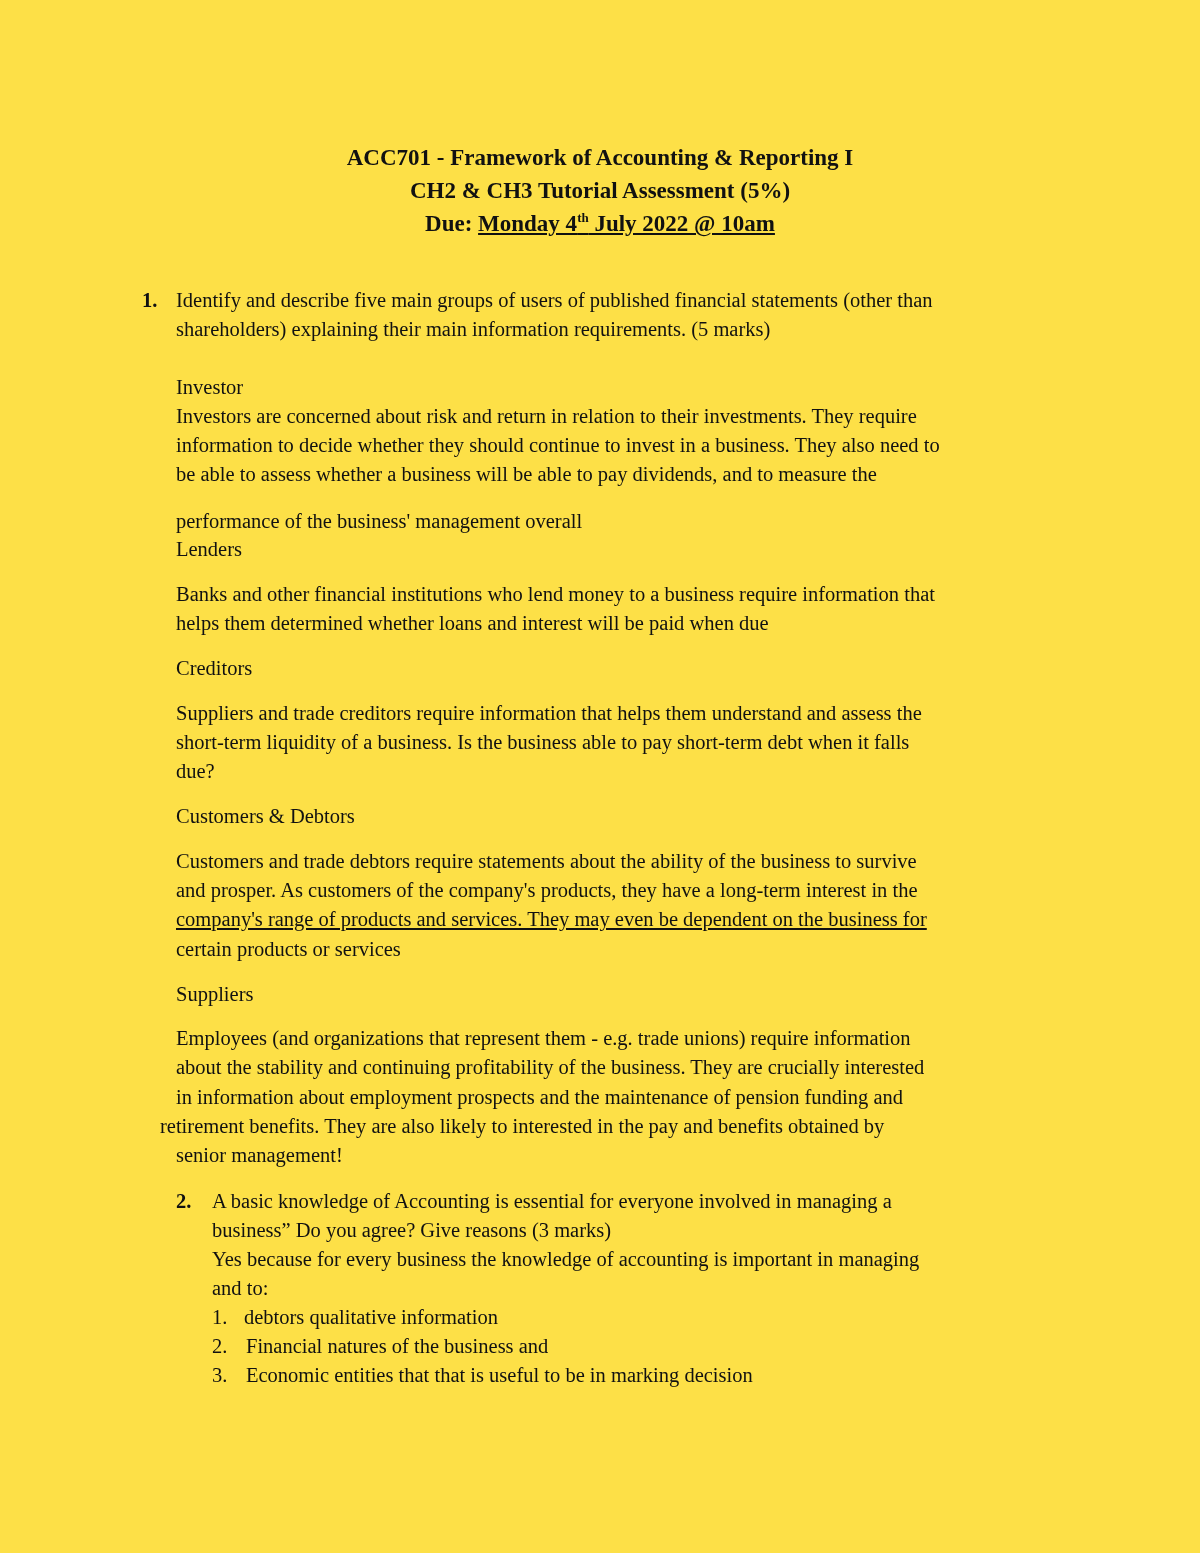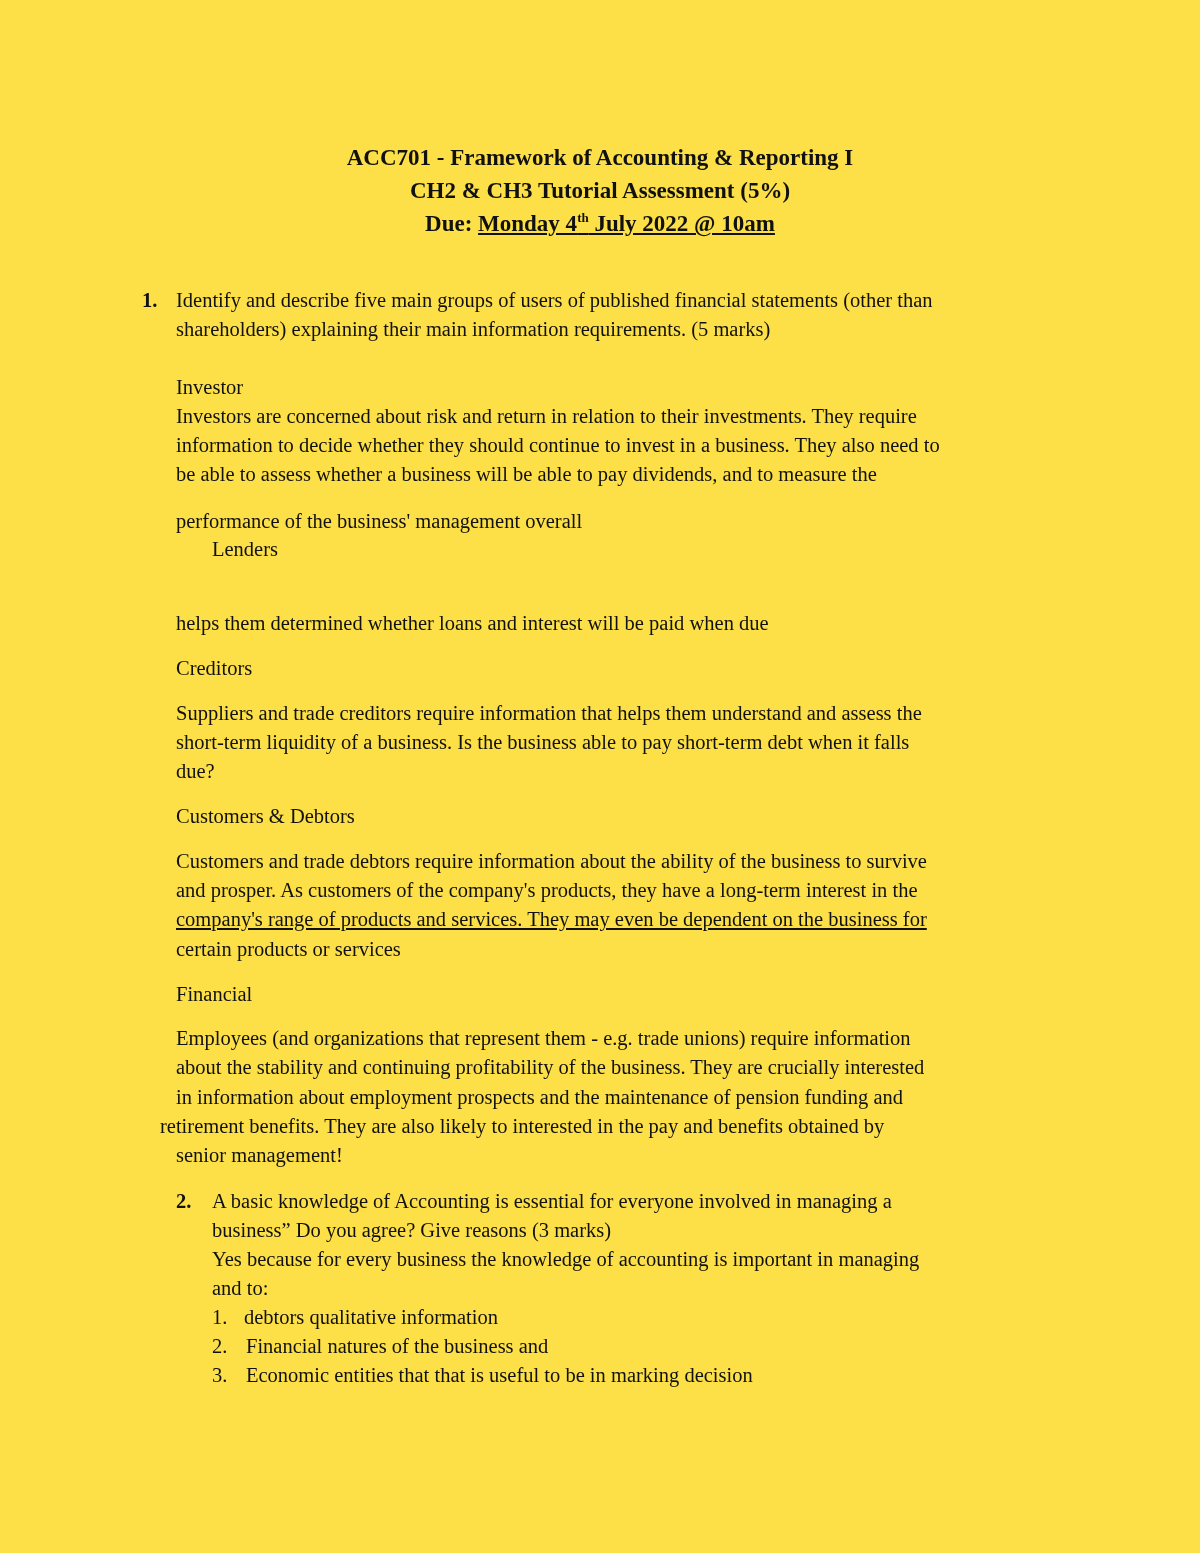--- a/index.html
+++ b/index.html
@@ -29,35 +29,36 @@
   <div class="qnum" style="left:142px; top:286px;">1.</div>
   <div class="line" style="left:176px; top:286px;">Identify and describe five main groups of users of published financial statements (other than</div>
   <div class="line" style="left:176px; top:315px;">shareholders) explaining their main information requirements. (5 marks)</div>
 
   <div class="line" style="left:176px; top:373px;">Investor</div>
   <div class="line" style="left:176px; top:402px;">Investors are concerned about risk and return in relation to their investments. They require</div>
   <div class="line" style="left:176px; top:431px;">information to decide whether they should continue to invest in a business. They also need to</div>
   <div class="line" style="left:176px; top:460px;">be able to assess whether a business will be able to pay dividends, and to measure the</div>
   <div class="line" style="left:176px; top:490px;margin-top:17px;">performance of the business' management overall</div>
 
-  <div class="line" style="left:176px; top:535px;margin-left:36px;">Lenders</div>
+  <div class="line" style="left:176px; top:535px;">Lenders</div>
+  <div class="line" style="left:176px; top:580px;">Banks and other financial institutions who lend money to a business require information that</div>
   <div class="line" style="left:176px; top:609px;">helps them determined whether loans and interest will be paid when due</div>
 
   <div class="line" style="left:176px; top:654px;">Creditors</div>
   <div class="line" style="left:176px; top:728px;">short-term liquidity of a business. Is the business able to pay short-term debt when it falls</div>
   <div class="line" style="left:176px; top:699px;">Suppliers and trade creditors require information that helps them understand and assess the</div>
   <div class="line" style="left:176px; top:757px;">due?</div>
 
   <div class="line" style="left:176px; top:802px;">Customers &amp; Debtors</div>
-  <div class="line" style="left:176px; top:847px;">Customers and trade debtors require information about the ability of the business to survive</div>
+  <div class="line" style="left:176px; top:847px;">Customers and trade debtors require statements about the ability of the business to survive</div>
   <div class="line" style="left:176px; top:876px;">and prosper. As customers of the company's products, they have a long-term interest in the</div>
   <div class="line" style="left:176px; top:905px;text-decoration:underline;">company's range of products and services. They may even be dependent on the business for</div>
   <div class="line" style="left:176px; top:935px;">certain products or services</div>
 
-  <div class="line" style="left:176px; top:980px;">Financial</div>
+  <div class="line" style="left:176px; top:980px;">Suppliers</div>
   <div class="line" style="left:176px; top:1024px;">Employees (and organizations that represent them - e.g. trade unions) require information</div>
   <div class="line" style="left:176px; top:1053px;">about the stability and continuing profitability of the business. They are crucially interested</div>
   <div class="line" style="left:176px; top:1083px;">in information about employment prospects and the maintenance of pension funding and</div>
   <div class="line" style="left:160px; top:1112px;text-align:center;">retirement benefits. They are also likely to interested in the pay and benefits obtained by</div>
   <div class="line" style="left:176px; top:1141px;">senior management!</div>
 
   <div class="qnum" style="left:176px; top:1187px;">2.</div>
   <div class="line" style="left:212px; top:1187px;">A basic knowledge of Accounting is essential for everyone involved in managing a</div>
   <div class="line" style="left:212px; top:1216px;">business” Do you agree? Give reasons (3 marks)</div>
   <div class="line" style="left:212px; top:1245px;">Yes because for every business the knowledge of accounting is important in managing</div>

